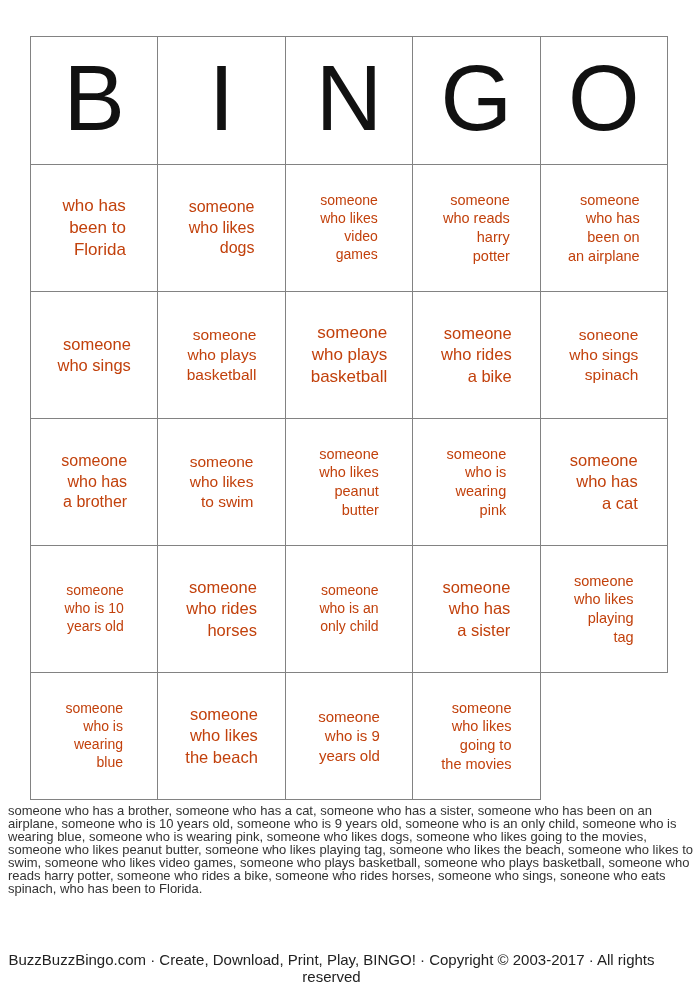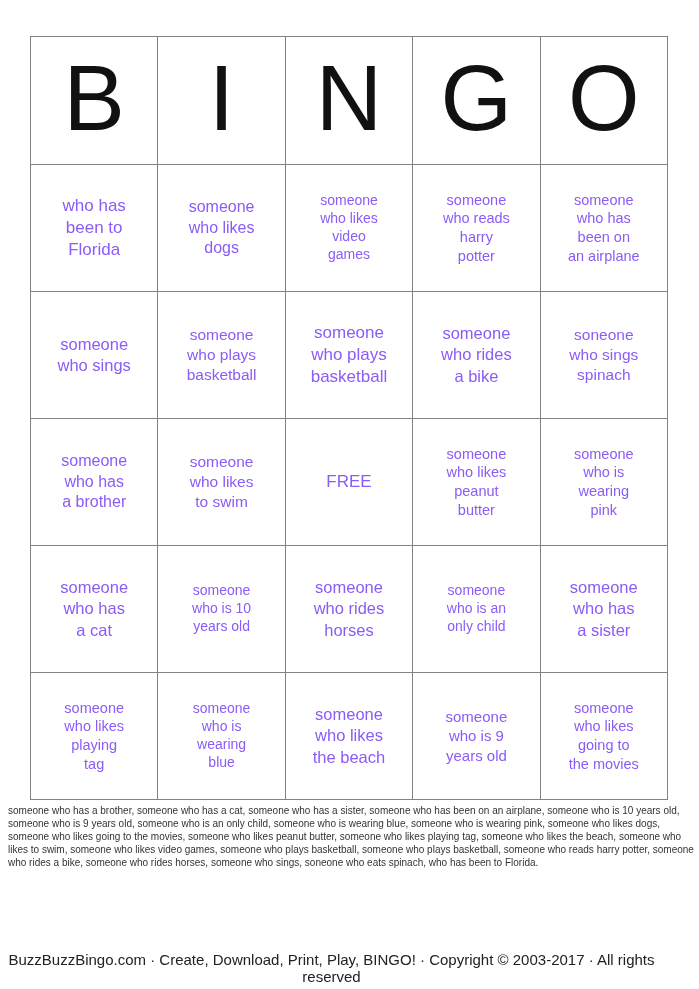--- a/index.html
+++ b/index.html
@@ -33,36 +33,37 @@
   }
   .hcell {
     font-size: 92px;
     line-height: 1;
     color: #111111;
     padding-bottom: 6px;
   }
   .cell {
     white-space: pre-line;
     line-height: 1.28;
-    color: #8b5cf6;
+    color: #c2410c;
     padding: 4px 6px;
+    text-align: right;
   }
   .fineprint {
     position: absolute;
     left: 8px; top: 804px;
     width: 686px;
     color: #333333;
   }
   .fineprint .fp-title {
     font-size: 9px;
     line-height: 12px;
     margin: 0 0 1px 0;
   }
   .fineprint .fp-body {
-    font-size: 10px;
+    font-size: 13px;
     line-height: 13px;
     margin: 0;
   }
   .footer {
     position: absolute;
     left: 0; top: 951px;
     width: 663px;
     text-align: center;
     font-size: 15px;
     color: #222222;
@@ -108,21 +109,20 @@
 a bike</div>
     <div class="cell" style="font-size: 15.5px;">soneone
 who sings
 spinach</div>
     <div class="cell" style="font-size: 16px;">someone
 who has
 a brother</div>
     <div class="cell" style="font-size: 15.5px;">someone
 who likes
 to swim</div>
-    <div class="cell" style="font-size: 17px;">FREE</div>
     <div class="cell" style="font-size: 14.5px;">someone
 who likes
 peanut
 butter</div>
     <div class="cell" style="font-size: 14.5px;">someone
 who is
 wearing
 pink</div>
     <div class="cell" style="font-size: 16.5px;">someone
 who has

